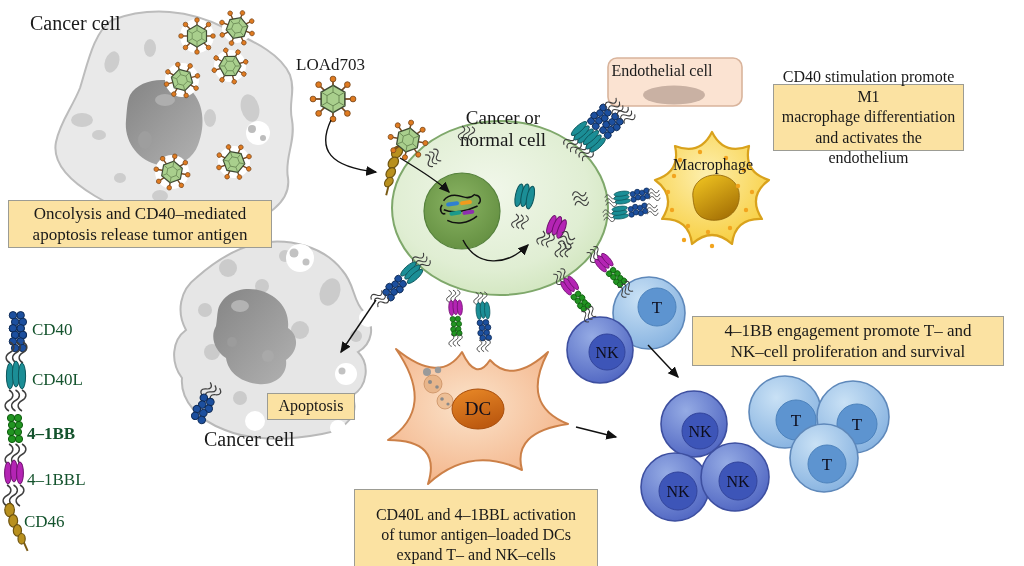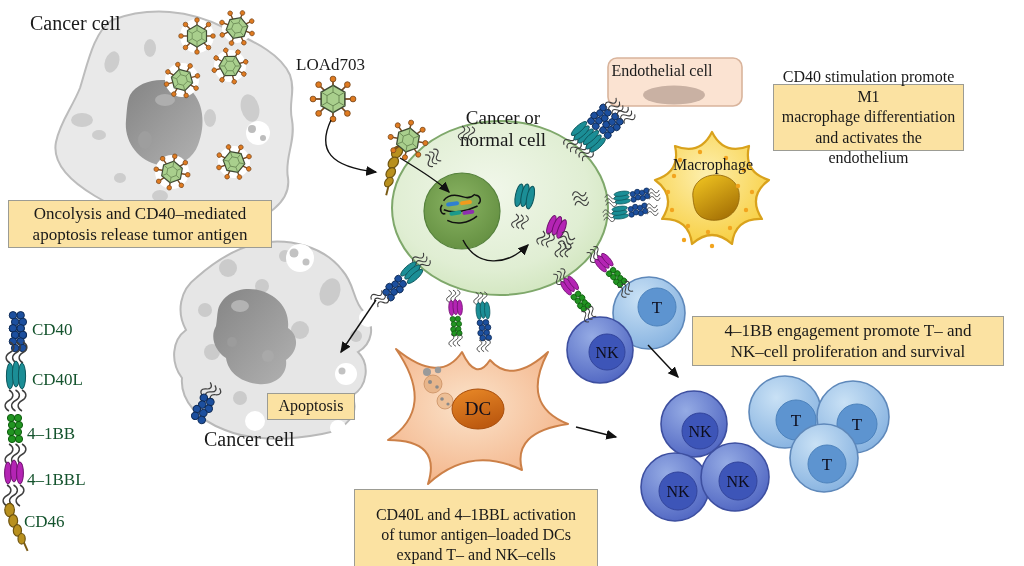--- a/index.html
+++ b/index.html
@@ -426,17 +426,17 @@
 and activates the endothelium</div>
 <div class="callout" style="left:692px;top:316px;width:312px;height:50px;font-size:17px;">4–1BB engagement promote T– and
 NK–cell proliferation and survival</div>
 <div class="callout" style="left:354px;top:489px;width:244px;height:92px;font-size:16px;">CD40L and 4–1BBL activation
 of tumor antigen–loaded DCs
 expand T– and NK–cells</div>
 <div class="callout" style="left:267px;top:357px;width:88px;height:27px;font-size:16px;margin-top:36px;">Apoptosis</div>
 
 <div class="legend-label" style="left:32px;top:320px;">CD40</div>
 <div class="legend-label" style="left:32px;top:370px;">CD40L</div>
-<div class="legend-label" style="left:27px;top:424px;">4–1BB</div>
+<div class="legend-label" style="left:27px;top:424px;font-weight:bold;">4–1BB</div>
 <div class="legend-label" style="left:27px;top:470px;font-family:Liberation Serif, serif;">4–1BBL</div>
 <div class="legend-label" style="left:24px;top:512px;">CD46</div>
 
 </div>
 
 </body></html>

